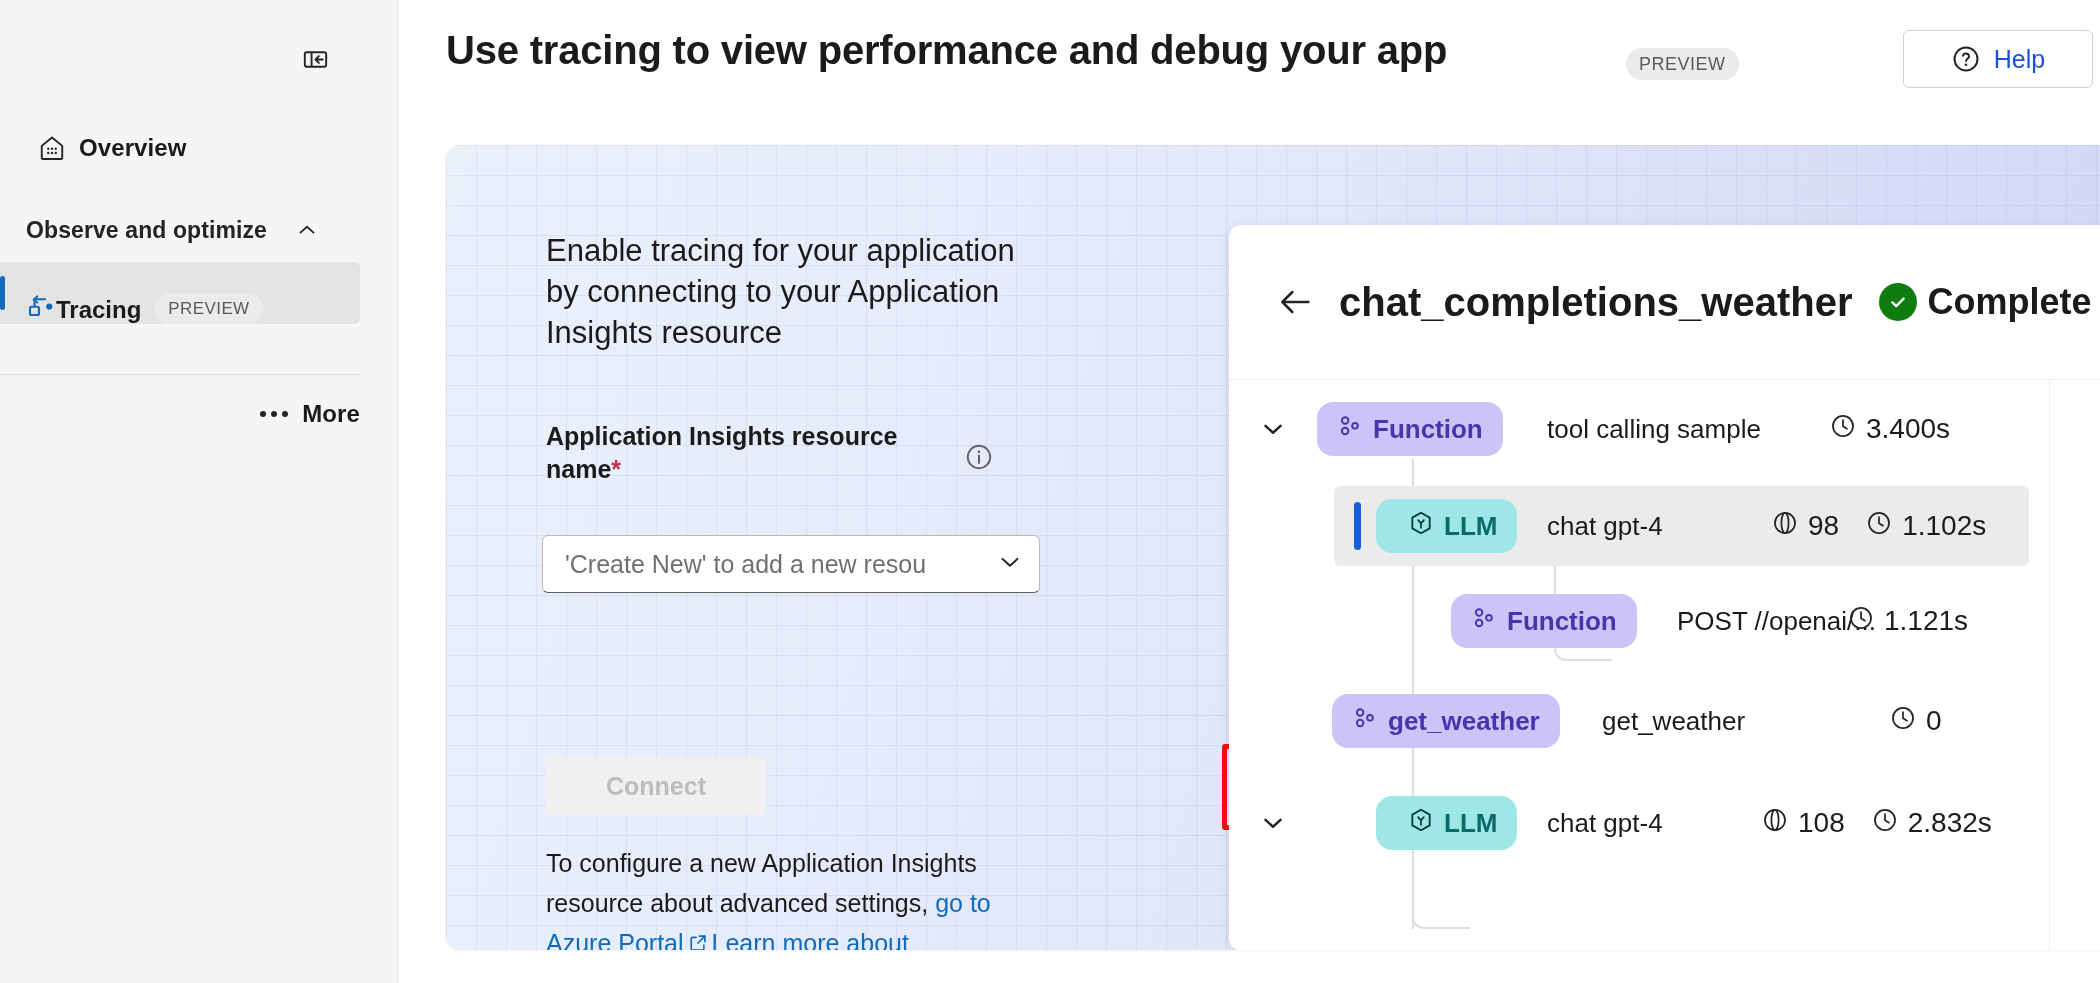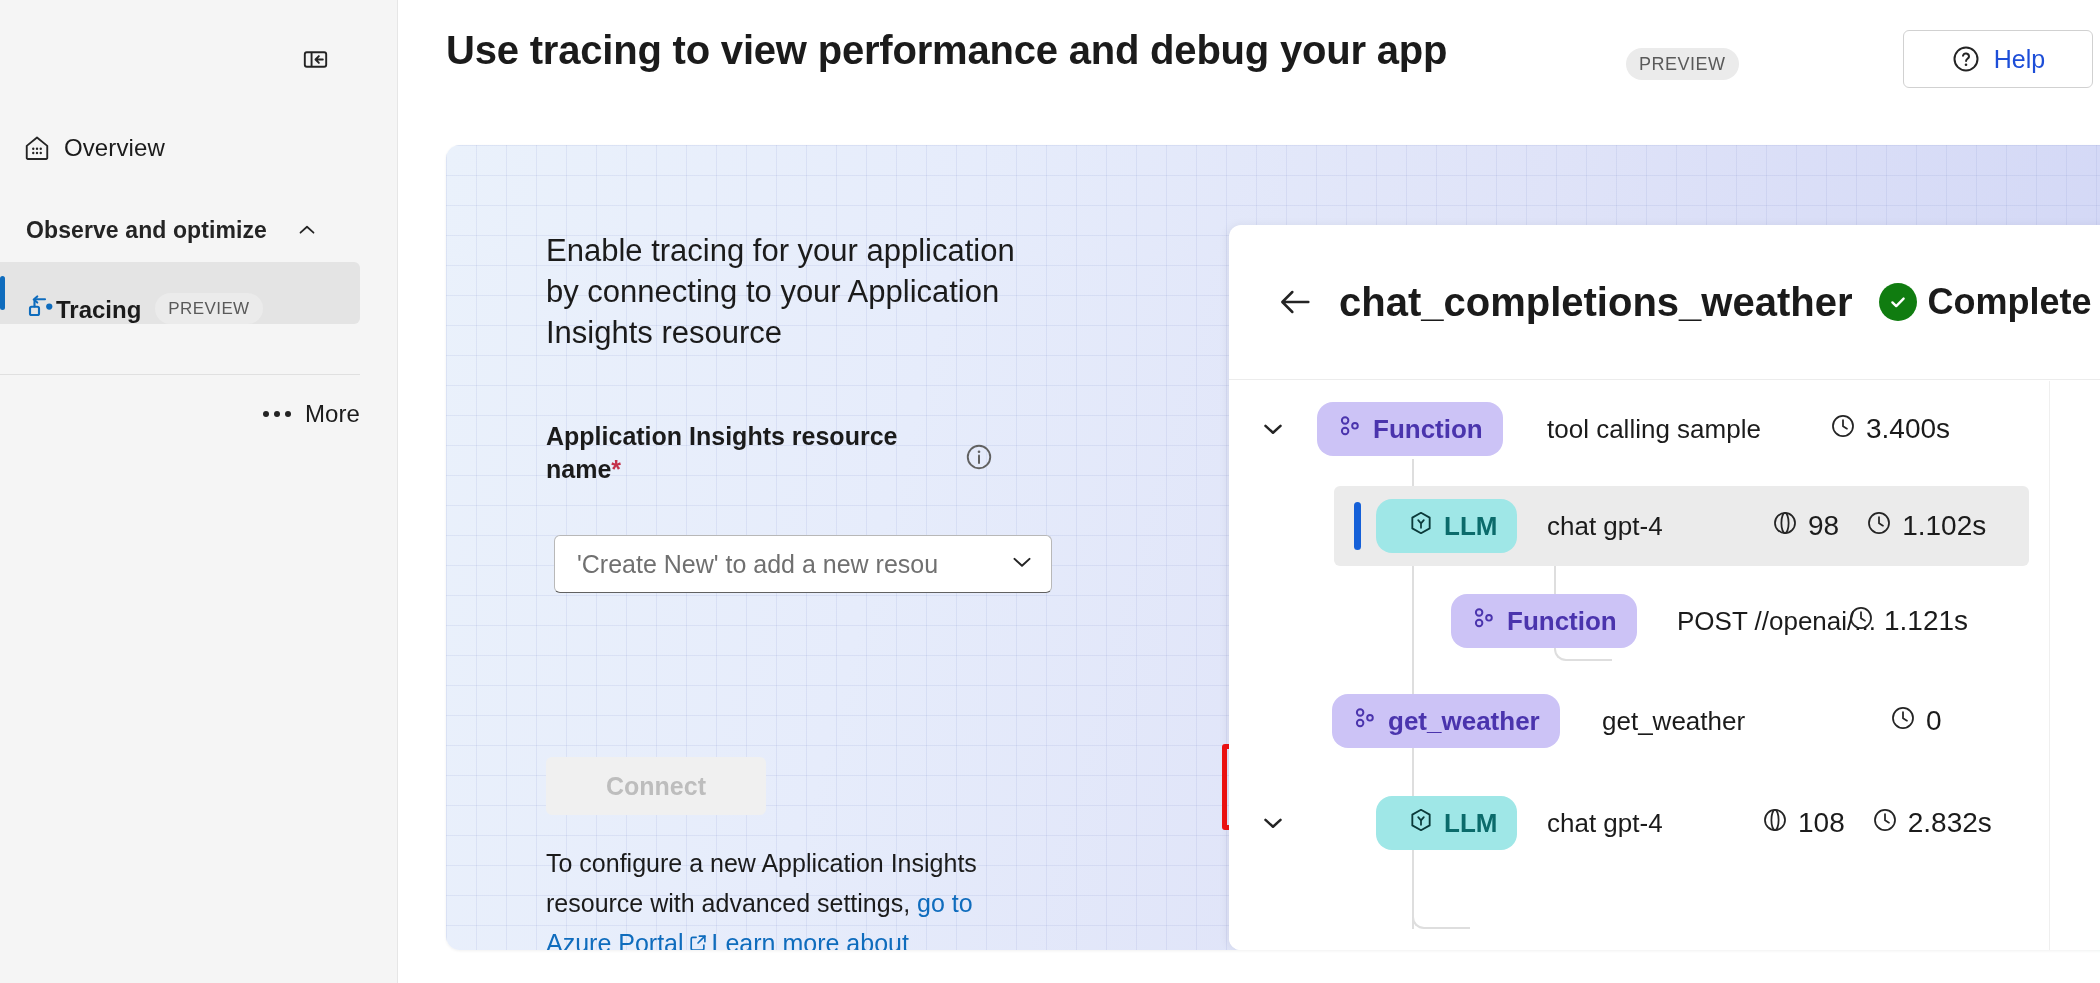--- a/index.html
+++ b/index.html
@@ -39,23 +39,24 @@
     border-radius: 4px;
   }
 
   .nav-row {
     position: absolute;
     left: 0;
     width: 360px;
     height: 62px;
     display: flex;
     align-items: center;
-    padding-left: 22px;
+    padding-left: 37px;
     cursor: pointer;
     border-radius: 0 6px 6px 0;
+    font-weight: bold;
   }
   .nav-row .nav-icon {
     width: 42px;
     display: flex; align-items: center;
     flex: 0 0 42px;
   }
   .nav-row .nav-label {
     font-size: 24px;
     color: #1b1b1b;
     letter-spacing: 0.1px;
@@ -260,21 +261,21 @@
     font-weight: bold;
   }
   #info-icon-wrap {
     margin-left: 18px;
     margin-top: 22px;
     cursor: pointer;
   }
 
   #resource-select {
     position: absolute;
-    left: 108px; top: 390px;
+    left: 96px; top: 390px;
     width: 498px; height: 58px;
     background: #ffffff;
     border: 1px solid #b8b8b8;
     border-bottom: 1.5px solid #616161;
     border-radius: 6px;
     display: flex;
     align-items: center;
     padding: 0 14px 0 22px;
     cursor: pointer;
   }
@@ -604,21 +605,21 @@
           </svg>
         </span>
       </div>
 
       <button id="connect-button">Connect</button>
 
       <button id="create-new-button">Create new</button>
       <div id="create-new-highlight"></div>
 
       <p id="hero-footnote">
-        <span>To configure a new Application Insights resource with advanced settings, </span><a>go to Azure Portal</a><span class="ext-link-icon"><svg width="22" height="22" viewBox="0 0 24 24" fill="none">
+        <span>To configure a new Application Insights resource about advanced settings, </span><a>go to Azure Portal</a><span class="ext-link-icon"><svg width="22" height="22" viewBox="0 0 24 24" fill="none">
               <path d="M13.5 4.5H19.5V10.5" stroke="#0f6cbd" stroke-width="1.8" stroke-linecap="round" stroke-linejoin="round"></path>
               <path d="M19.5 4.5 12 12" stroke="#0f6cbd" stroke-width="1.8" stroke-linecap="round"></path>
               <path d="M18.4 14.2V18a1.6 1.6 0 0 1-1.6 1.6H6.2A1.6 1.6 0 0 1 4.6 18V7.4a1.6 1.6 0 0 1 1.6-1.6H10" stroke="#0f6cbd" stroke-width="1.8" stroke-linecap="round"></path>
             </svg></span><a>Learn more about Application Insights</a>
       </p>
 
       <div id="trace-panel">
 
         <div id="trace-header">
           <span id="trace-back">

